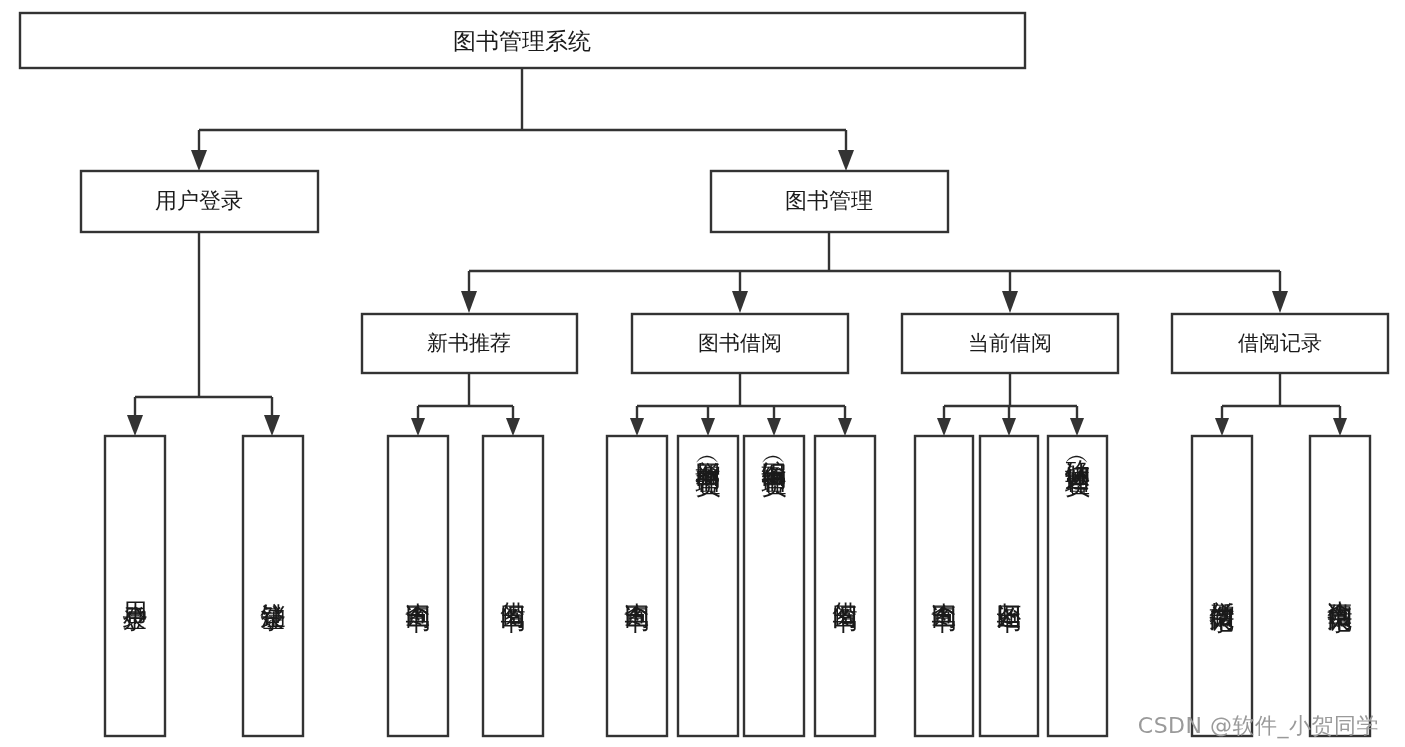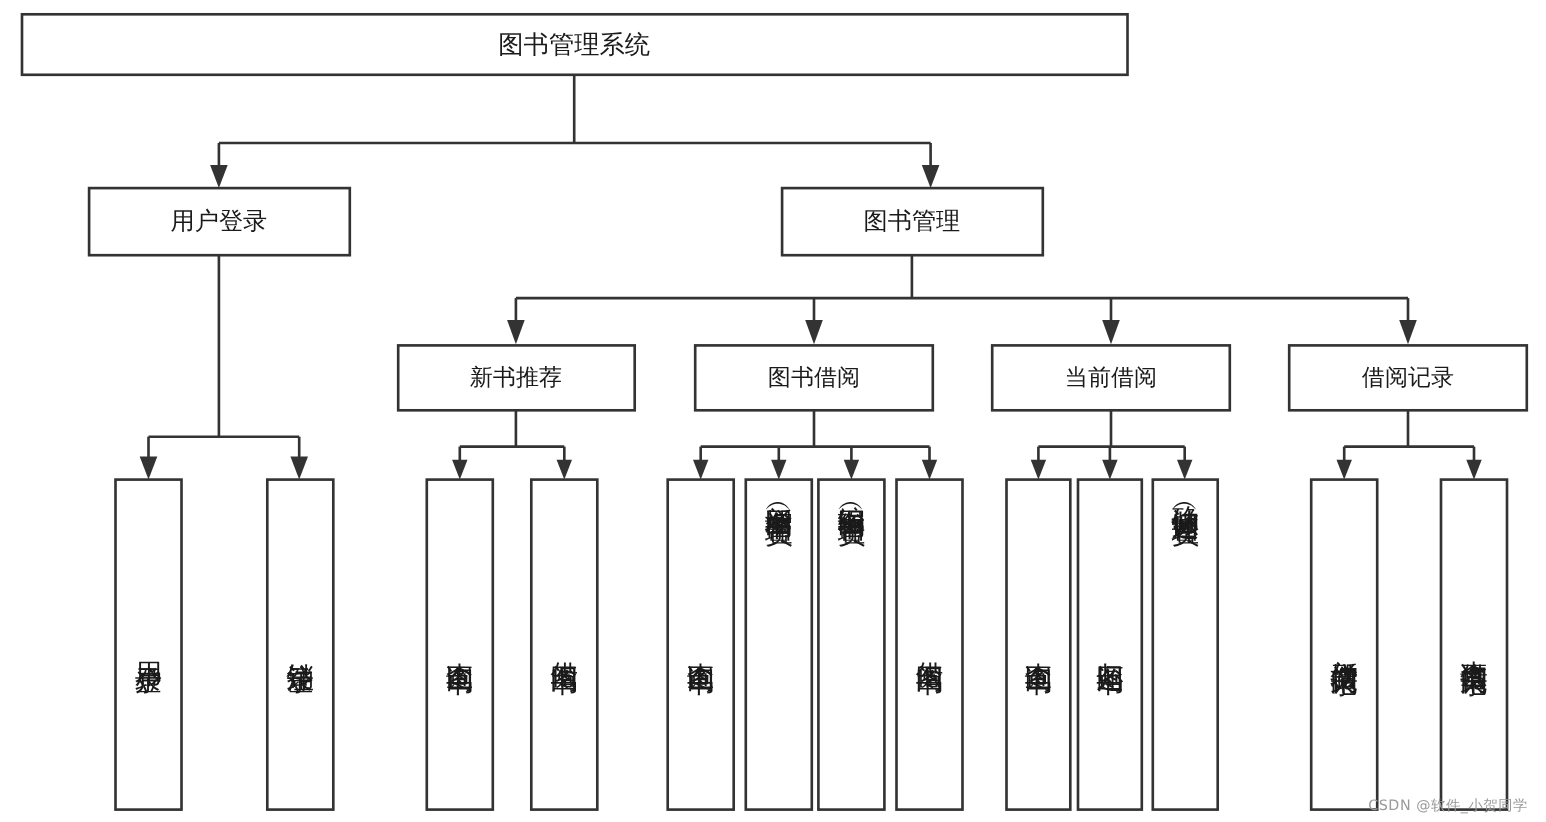--- a/index.html
+++ b/index.html
@@ -65,24 +65,24 @@
   }
   .leaf-label-wrap {
     position: absolute;
     display: flex;
     align-items: center;
     justify-content: center;
     pointer-events: none;
   }
   .watermark {
     position: absolute;
-    right: 16px;
+    right: 26px;
     bottom: 6px;
     font-family: "DejaVu Sans", "Liberation Sans", sans-serif;
-    font-size: 13px;
+    font-size: 22px;
     color: #9a9a9a;
     letter-spacing: 0.5px;
     white-space: nowrap;
   }
 </style>
 </head>
 <body>
 
 <div id="diagram-root">
 

